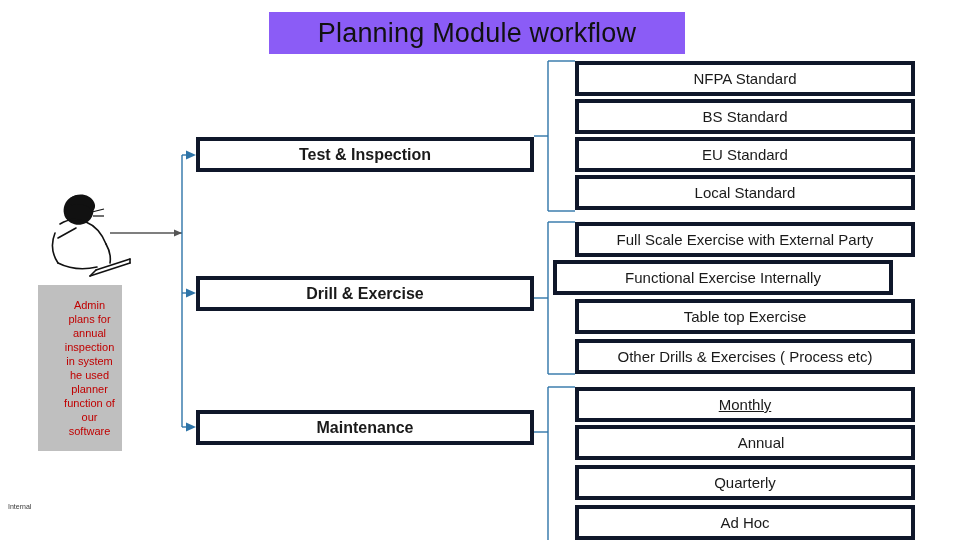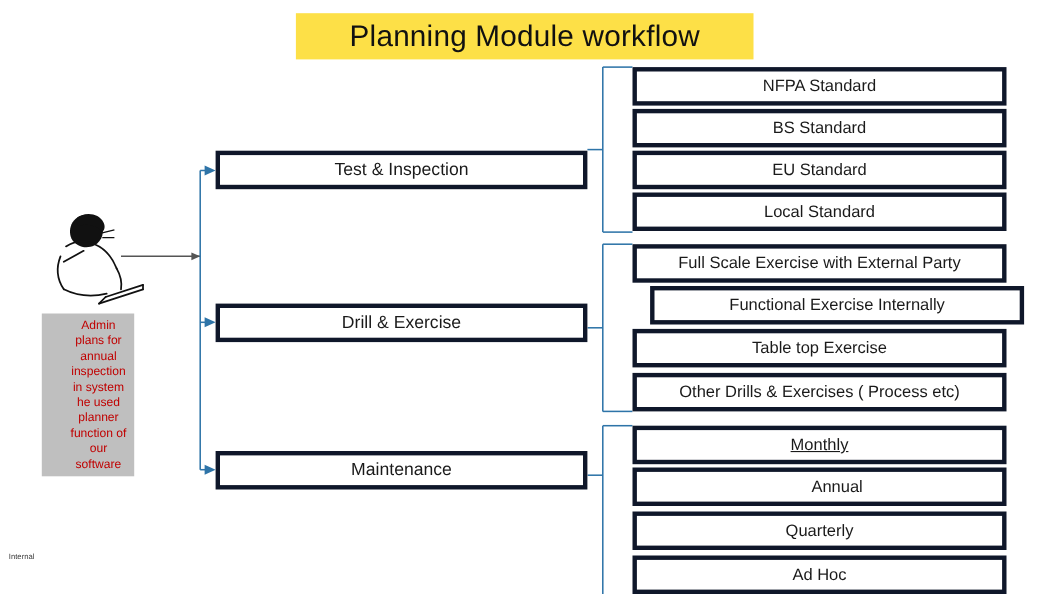--- a/index.html
+++ b/index.html
@@ -7,21 +7,21 @@
     width:960px;height:540px;
     background:#ffffff;
     font-family:"Liberation Sans", sans-serif;
     position:relative;
     overflow:hidden;
   }
   .title-band{
     position:absolute;
     left:269px; top:12px;
     width:416px; height:42px;
-    background:#fde047;
+    background:#8b5cf6;
     display:flex; align-items:center; justify-content:center;
   }
   .title-band span{
     font-size:27px;
     color:#111111;
     white-space:nowrap;
     letter-spacing:0.2px;
   }
   .node{
     position:absolute;
@@ -30,25 +30,26 @@
     display:flex;
     align-items:center;
     justify-content:center;
     box-sizing:border-box;
     font-size:15px;
     color:#1a1a1a;
     text-align:center;
   }
   .node.mid{
     font-size:16px;
+    font-weight:bold;
   }
   .admin-box{
     position:absolute;
     left:38px; top:285px;
-    width:84px; height:148px;
+    width:84px; height:166px;
     background:#bfbfbf;
     display:flex;
     align-items:center;
     justify-content:center;
     box-sizing:border-box;
     padding-left:19px;
   }
   .admin-box span{
     color:#c00000;
     font-size:11px;
@@ -158,21 +159,21 @@
 <div class="node" style="left:575px; top:137px; width:340px; height:35px;">
   <span>EU Standard</span>
 </div>
 <div class="node" style="left:575px; top:175px; width:340px; height:35px;">
   <span>Local Standard</span>
 </div>
 
 <div class="node" style="left:575px; top:222px; width:340px; height:35px;">
   <span>Full Scale Exercise with External Party</span>
 </div>
-<div class="node" style="left:591px; top:260px; width:340px; height:35px;">
+<div class="node" style="left:553px; top:260px; width:340px; height:35px;">
   <span>Functional Exercise Internally</span>
 </div>
 <div class="node" style="left:575px; top:299px; width:340px; height:35px;">
   <span>Table top Exercise</span>
 </div>
 <div class="node" style="left:575px; top:339px; width:340px; height:35px;">
   <span>Other Drills &amp; Exercises ( Process etc)</span>
 </div>
 
 <div class="node" style="left:575px; top:387px; width:340px; height:35px;text-decoration:underline;">

